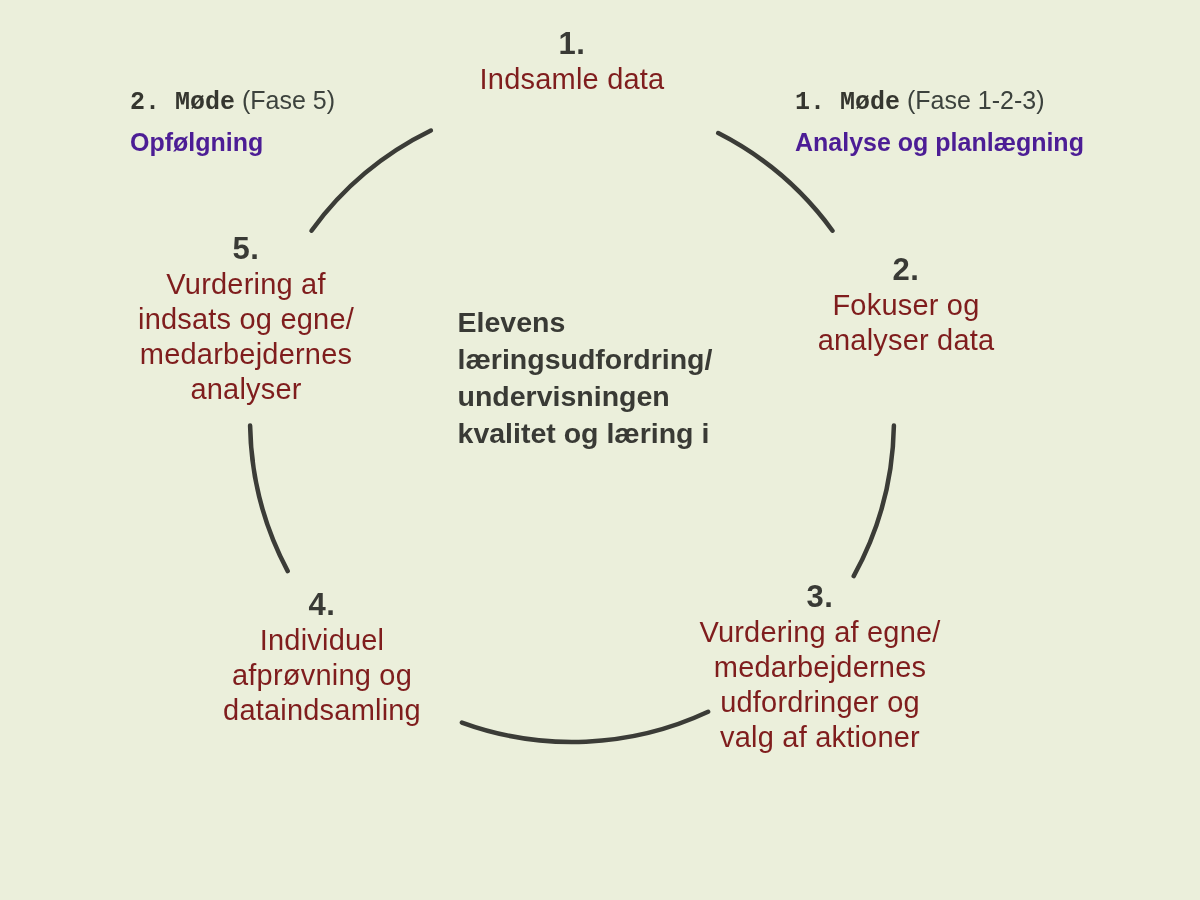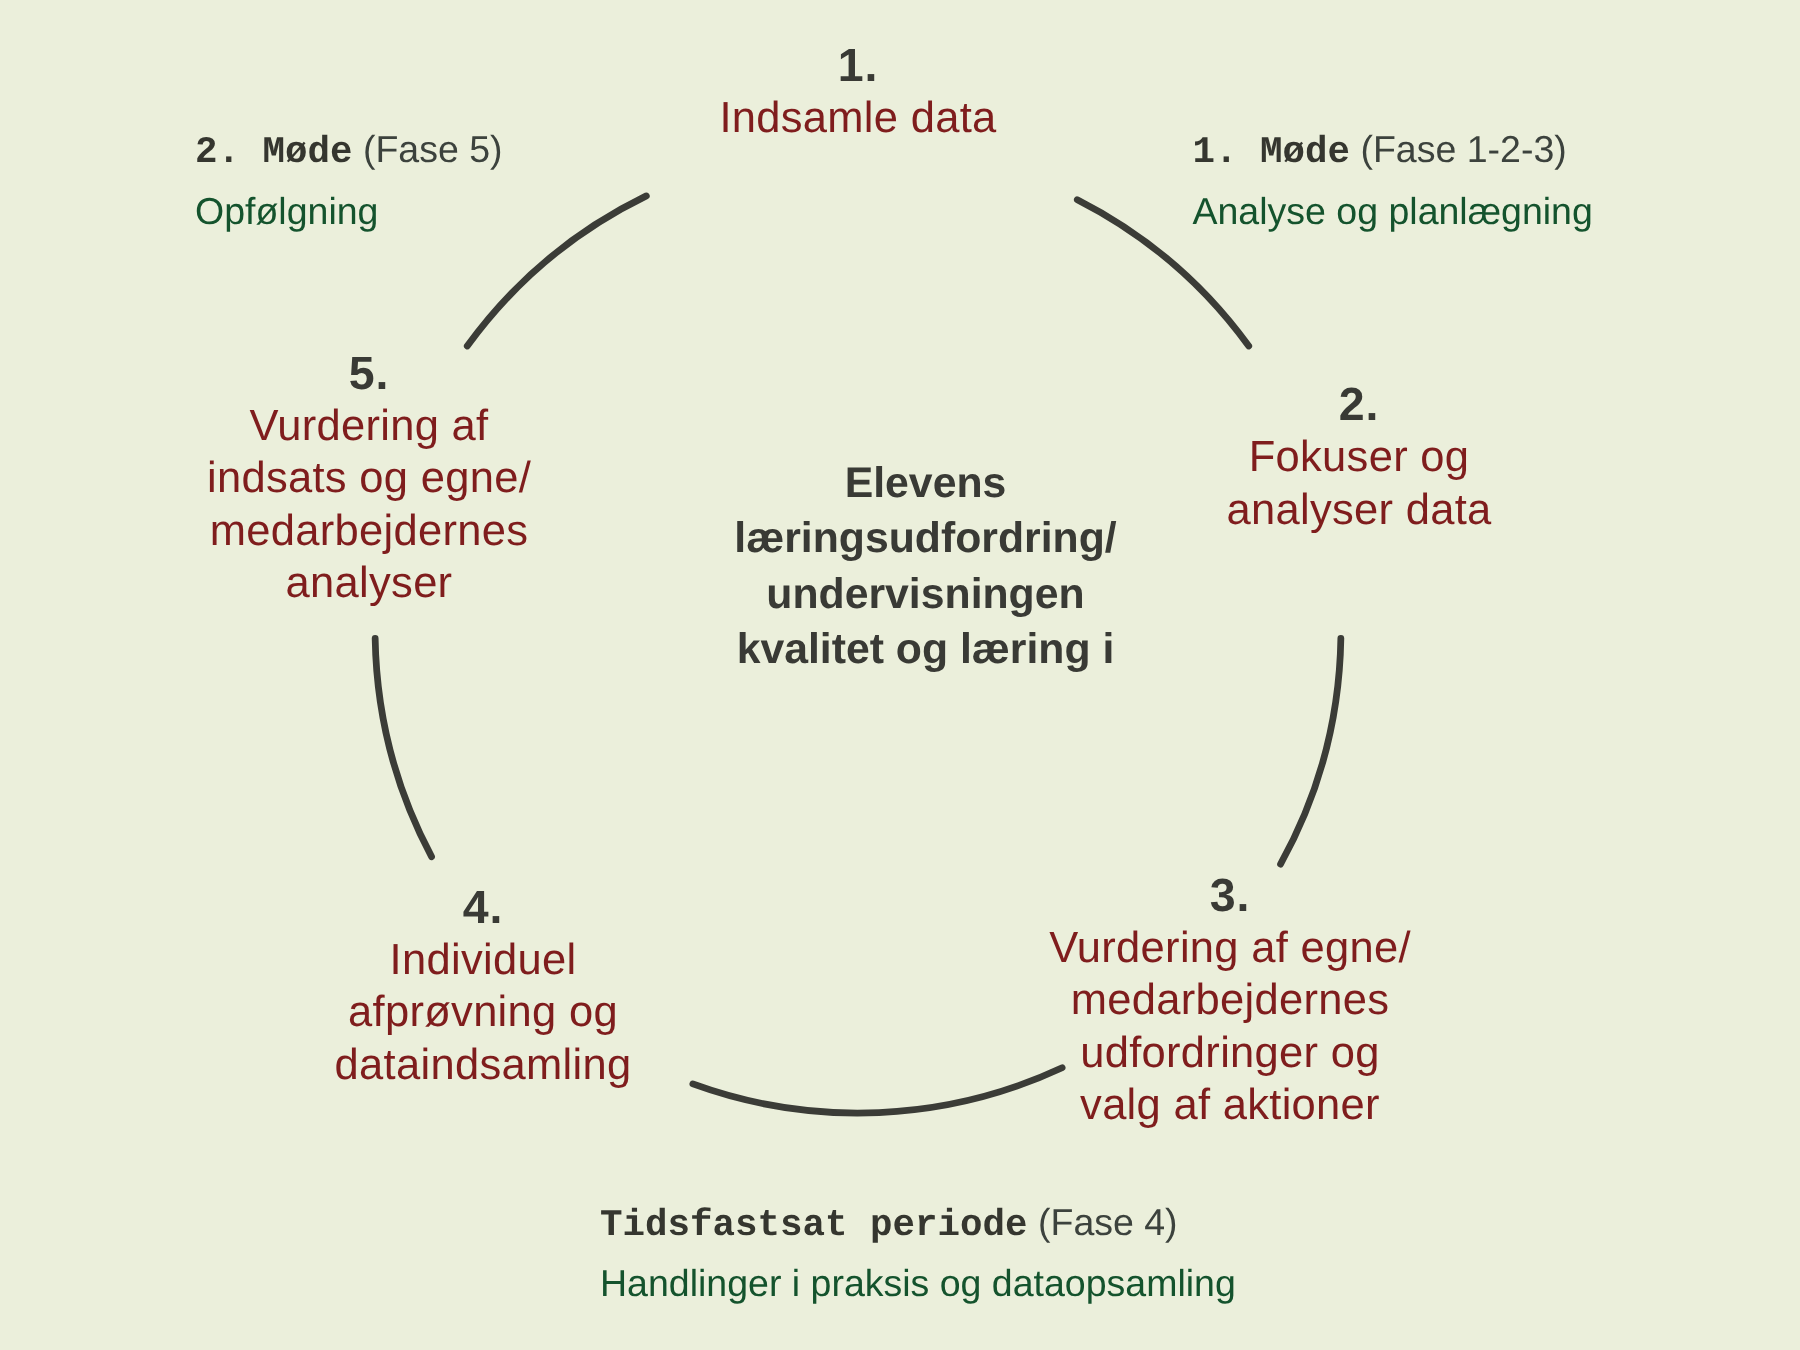--- a/index.html
+++ b/index.html
@@ -45,23 +45,22 @@
   }
   .step .line {
     font-size: 29px;
     color: #7f1d1d;
     line-height: 35px;
     letter-spacing: 0.2px;
   }
   .center-label {
     position: absolute;
     transform: translateX(-50%);
-    text-align: center;
+    text-align: left;
     white-space: nowrap;
-    margin-left: 32px;
   }
   .center-label .cline {
     font-weight: bold;
     font-size: 28.5px;
     color: #393a35;
     line-height: 37px;
   }
   .annot {
     position: absolute;
     white-space: nowrap;
@@ -73,22 +72,22 @@
   }
   .annot .row1 .b {
     font-weight: bold;
     color: #35362f;
     font-family: Liberation Mono, monospace;
   }
   .annot .row2 {
     font-size: 25px;
     line-height: 32px;
     margin-top: 7px;
-    color: #14532d;
-    font-weight: 400;
+    color: #4c1d95;
+    font-weight: 700;
   }
 </style>
 </head>
 <body style="background: rgb(235, 239, 219);">
 
 <div class="stage">
 
   <svg class="arcs" width="1200" height="900" viewBox="0 0 1200 900" aria-hidden="true">
     <path d="M 311.5 230.7 A 322 322 0 0 1 430.9 130.6" style="stroke: rgb(59, 60, 55);"></path>
     <path d="M 718.2 133.1 A 322 322 0 0 1 832.5 230.7" style="stroke: rgb(59, 60, 55);"></path>
@@ -141,18 +140,14 @@
   <div class="annot" style="left:130px; top:84px;">
     <div class="row1"><span class="b">2. Møde</span><span> (Fase 5)</span></div>
     <div class="row2">Opfølgning</div>
   </div>
 
   <div class="annot" style="left:795px; top:84px;">
     <div class="row1"><span class="b">1. Møde</span><span> (Fase 1-2-3)</span></div>
     <div class="row2">Analyse og planlægning</div>
   </div>
 
-  <div class="annot" style="left:400px; top:799px;">
-    <div class="row1"><span class="b">Tidsfastsat periode</span><span> (Fase 4)</span></div>
-    <div class="row2">Handlinger i praksis og dataopsamling</div>
-  </div>
 
 </div>
 
 </body></html>

